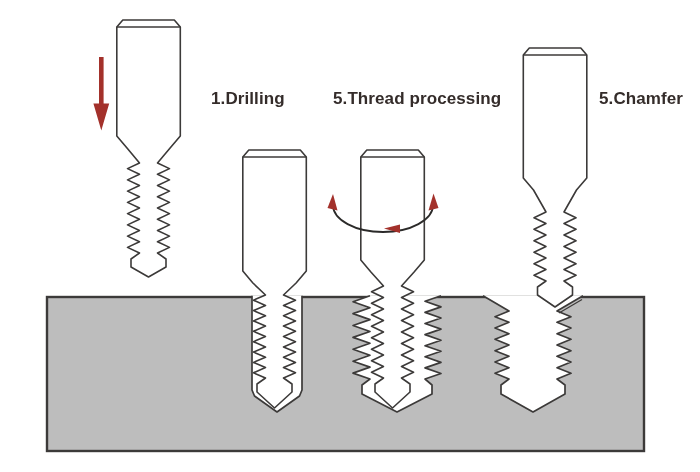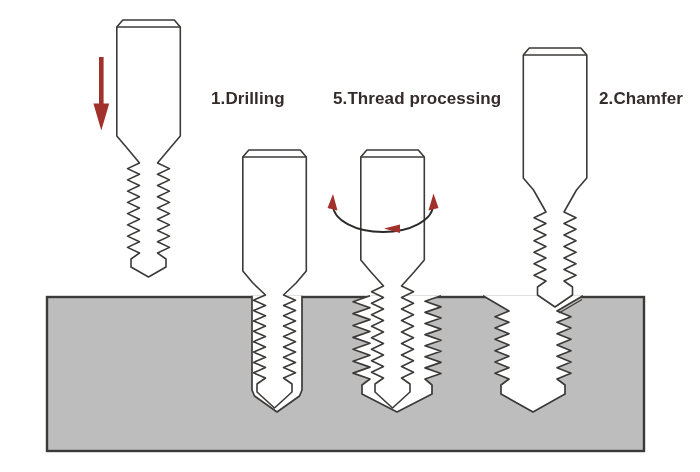--- a/index.html
+++ b/index.html
@@ -55,14 +55,14 @@
       <polygon class="red" points="327.5,208 337.5,210.5 333,194"></polygon>
       <polygon class="red" points="428.5,210.5 438.5,208 433.5,193.5"></polygon>
       <polygon class="red" points="400,224.5 400,233 384,228.5"></polygon>
     </g>
 
     <polygon class="red" points="99,57 103.6,57 103.6,103.5 109.2,103.5 101.3,130.5 93.4,103.5 99,103.5"></polygon>
   </svg>
 
   <div class="step-label" style="left:211px;top:89px">1.Drilling</div>
   <div class="step-label" style="left:333px;top:89px">5.Thread processing</div>
-  <div class="step-label" style="left:599px;top:89px">2.Chamfer</div>
+  <div class="step-label" style="left:599px;top:89px">5.Chamfer</div>
 </div>
 
 </body></html>

